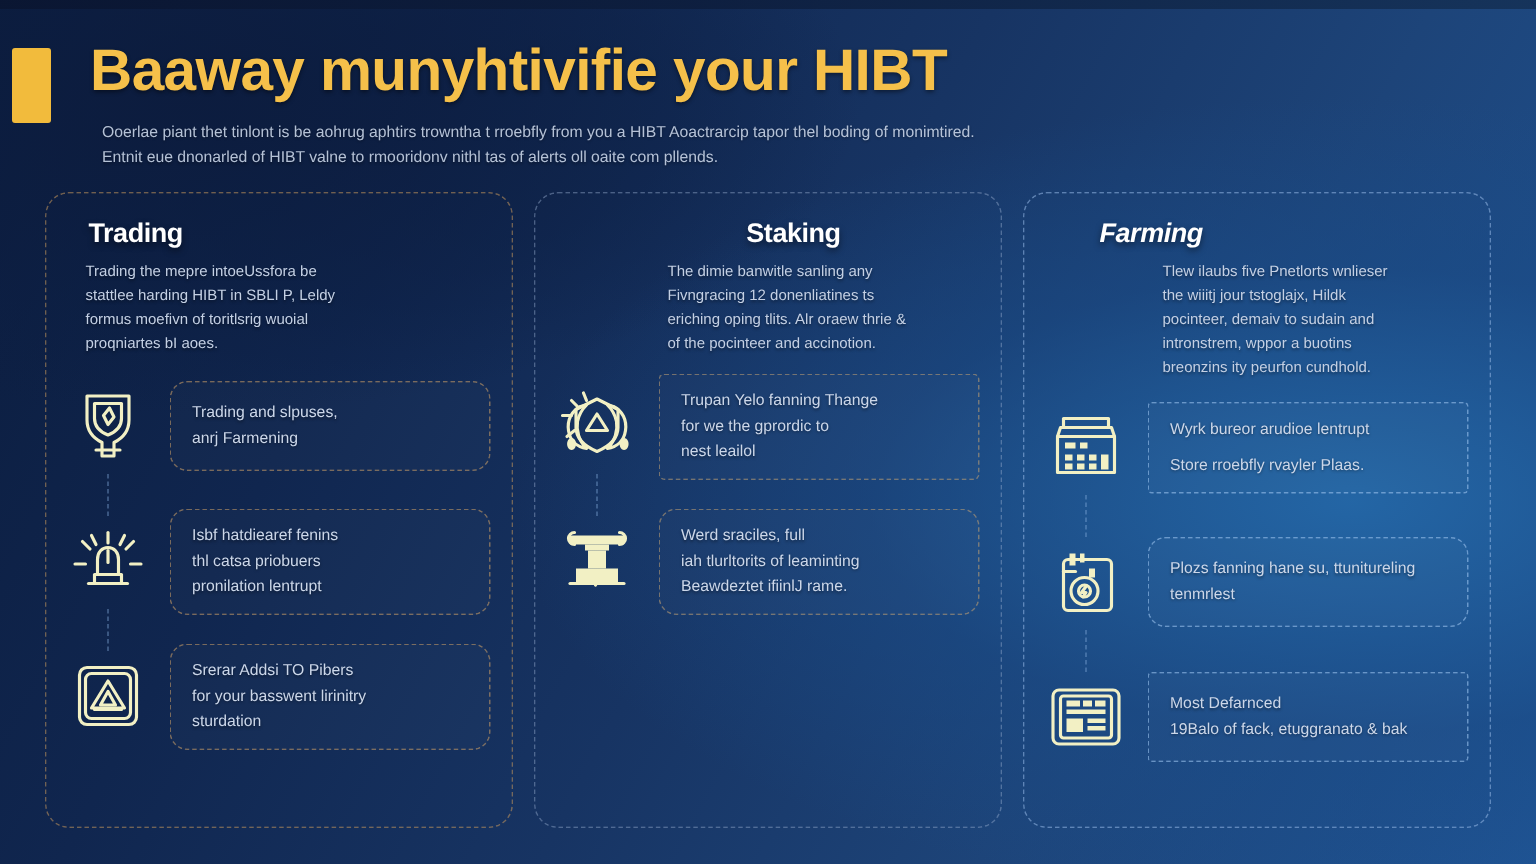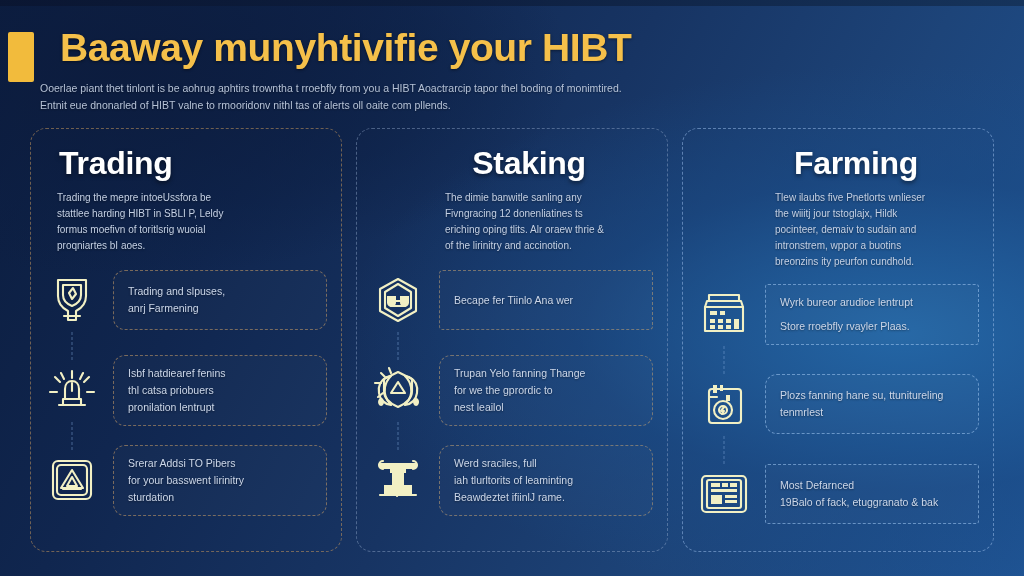--- a/index.html
+++ b/index.html
@@ -59,21 +59,21 @@
   .subtitle {
     margin-left: 40px;
     margin-top: 10px;
     font-size: 10.5px;
     line-height: 17px;
     color: #c3cfe2;
     max-width: 930px;
     opacity: .92;
     text-shadow: 0 1px 2px rgba(0,0,0,.4);
   }
-  .subtitle div { white-space: nowrap; }
+  .subtitle div { white-space: nowrap; margin-left: 28px; }
 
   
   .columns {
     position: absolute;
     left: 30px;
     top: 128px;
     width: 964px;
     height: 424px;
     display: flex;
     gap: 14px;
@@ -84,30 +84,30 @@
     flex: 1 1 0;
     border: 1.4px dashed rgba(196,150,92,0.55);
     border-radius: 16px;
     padding: 16px 14px 14px 14px;
   }
   .column.col-2 { border-color: rgba(150,170,205,0.45); }
   .column.col-3 { border-color: rgba(150,185,230,0.55); }
 
   .col-head {
     text-align: center;
-    font-size: 32px;
+    font-size: 18px;
     font-weight: bold;
     color: #ffffff;
     letter-spacing: -0.3px;
     text-shadow: 0 2px 4px rgba(0,0,0,.5);
     margin-bottom: 8px;
   }
   .col-1 .col-head { text-align: left; padding-left: 14px; }
   .col-2 .col-head { text-align: center; padding-left: 34px; }
-  .col-3 .col-head { text-align: center; padding-left: 36px; }
+  .col-3 .col-head { text-align: left; padding-left: 36px; font-style: italic; }
 
   .col-desc {
     font-size: 10px;
     line-height: 16px;
     color: #c4d0e4;
     text-shadow: 0 1px 2px rgba(0,0,0,.4);
     min-height: 66px;
   }
   .col-1 .col-desc { padding-left: 12px; padding-right: 6px; }
   .col-2 .col-desc { padding-left: 74px; padding-right: 4px; }
@@ -271,41 +271,24 @@
 
       </div>
     </div>
 
     <div class="column col-2">
       <div class="col-head">Staking</div>
       <div class="col-desc">
         <div>The dimie banwitle sanling any</div>
         <div>Fivngracing 12 donenliatines ts</div>
         <div>eriching oping tlits. Alr oraew thrie &amp;</div>
-        <div>of the lirinitry and accinotion.</div>
+        <div>of the pocinteer and accinotion.</div>
       </div>
       <div class="rows">
 
-        <div class="row">
-          <div class="icon-cell">
-            <svg width="50" height="50" viewBox="0 0 50 50">
-              <path class="ico" d="M25 4 L43 14 v22 L25 46 L7 36 V14 z"></path>
-              <path class="ico" d="M25 9 L38 17 v16 L25 41 L12 33 V17 z" stroke-width="1.4"></path>
-              <path class="ico-f" d="M14 21 h9 v6 a4 4 0 0 1 -9 1 z"></path>
-              <path class="ico-f" d="M27 21 h9 v7 a4 4 0 0 1 -9 -1 z"></path>
-              <path class="ico" d="M18 31 h14" stroke-width="1.6"></path>
-              <path class="ico" d="M22 26 h6" stroke-width="1.3"></path>
-            </svg>
-          </div>
-          <div class="pill">
-            <div class="pill-text">
-              <div>Becape fer Tiinlo Ana wer</div>
-            </div>
-          </div>
-        </div>
 
         <div class="row">
           <div class="icon-cell">
             <svg width="54" height="50" viewBox="0 0 54 50">
               <g class="ico" stroke-width="1.7">
                 <path d="M14 12 l-4 -4 M10 18 h-6 M12 28 l-5 4 M20 8 l-2 -5"></path>
               </g>
               <path class="ico" d="M16 12 c-6 3 -9 9 -8 16 c1 7 6 11 12 12 c-5 -5 -7 -12 -6 -18 c1 -5 3 -8 6 -11 z" stroke-width="1.8"></path>
               <path class="ico" d="M38 12 c6 3 9 9 8 16 c-1 7 -6 11 -12 12 c5 -5 7 -12 6 -18 c-1 -5 -3 -8 -6 -11 z" stroke-width="1.8"></path>
               <path class="ico" d="M27 7 l14 7 v12 c0 8 -7 13 -14 16 c-7 -3 -14 -8 -14 -16 V14 z" stroke-width="2.2"></path>

